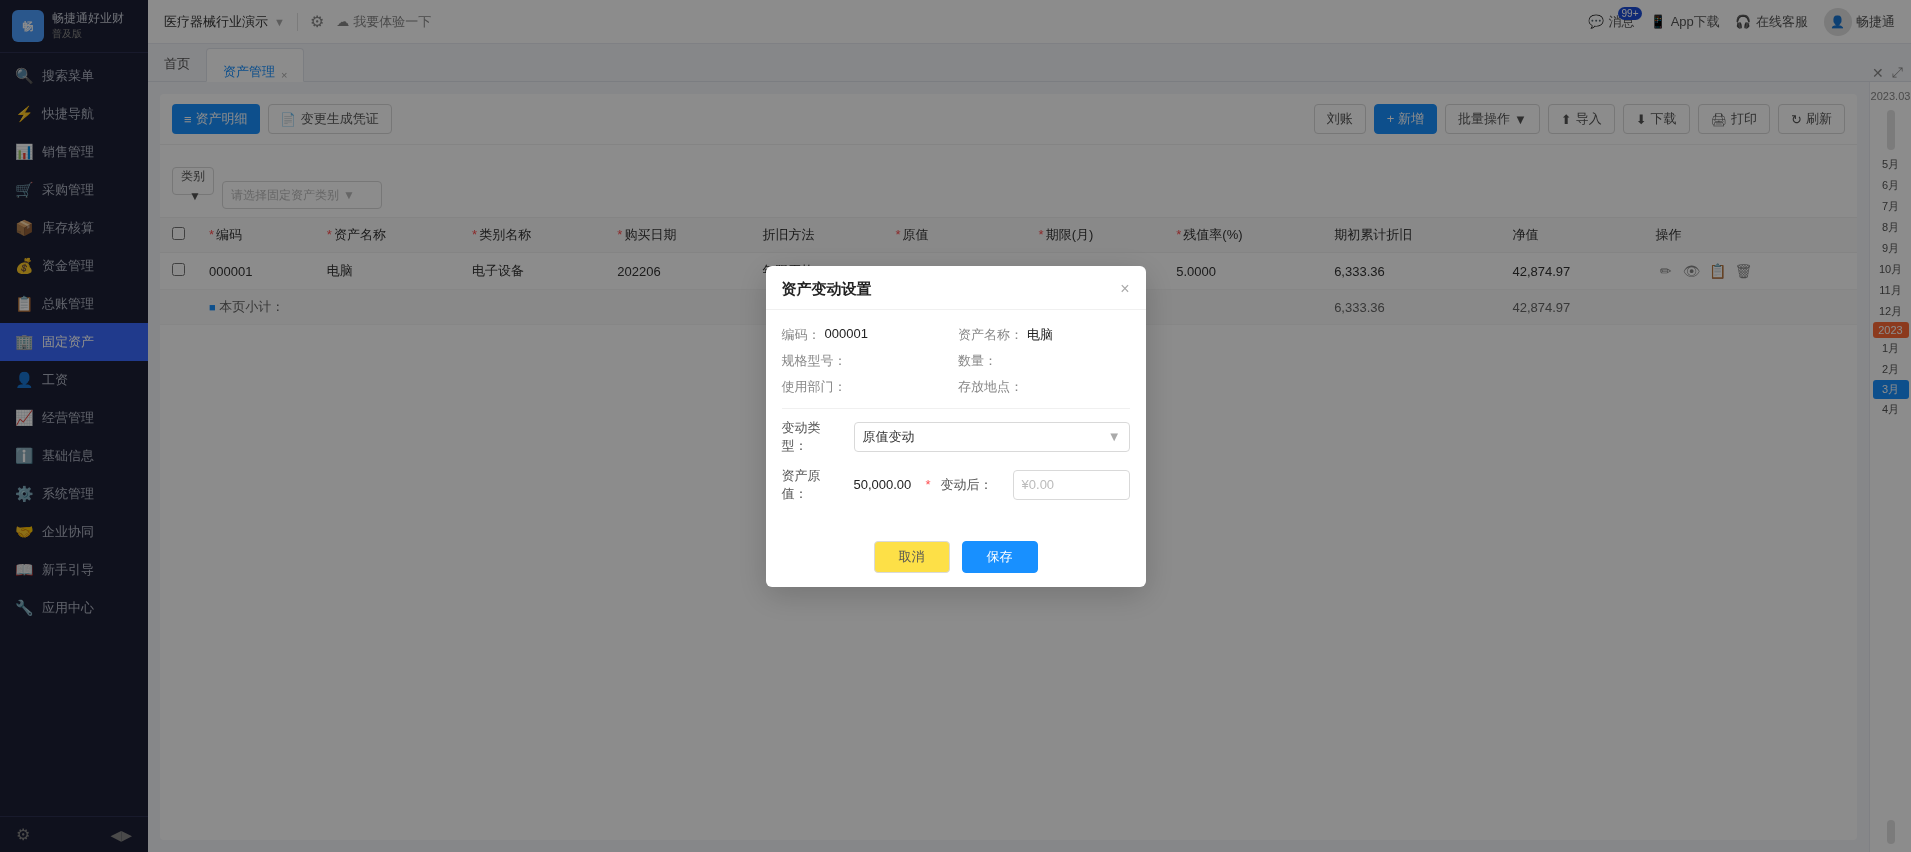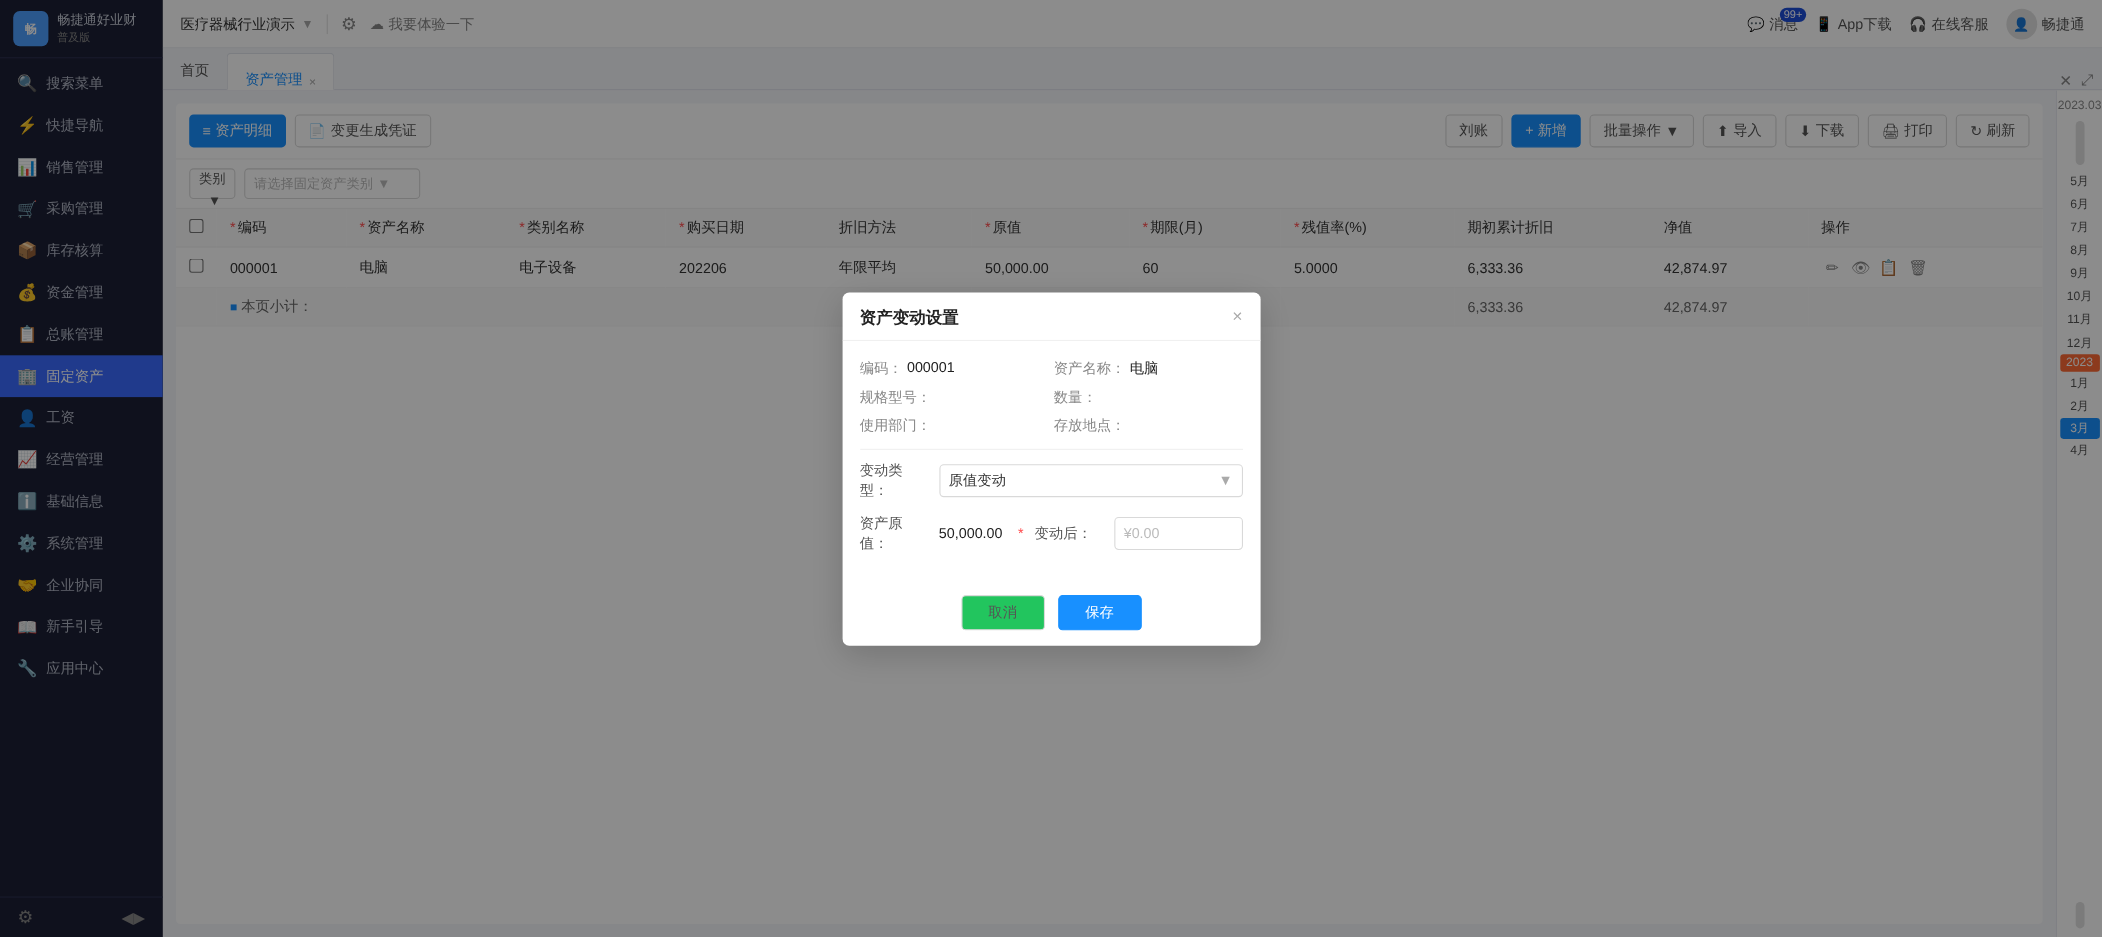--- a/index.html
+++ b/index.html
@@ -50,21 +50,21 @@
     .asset-page { background: #fff; border-radius: 4px; min-height: 100%; }
     .asset-toolbar { padding: 10px 12px; display: flex; align-items: center; gap: 8px; border-bottom: 1px solid #f0f0f0; }
     .toolbar-btn { height: 30px; padding: 0 12px; border-radius: 4px; border: 1px solid #d9d9d9; background: #fff; cursor: pointer; font-size: 13px; color: #555; display: flex; align-items: center; gap: 4px; }
     .toolbar-btn.primary { background: #1890ff; color: #fff; border-color: #1890ff; }
     .toolbar-btn.active-tab { background: #1890ff; color: #fff; border: none; border-radius: 4px; }
     .toolbar-btn.outline-tab { background: #fff; color: #555; border: 1px solid #d9d9d9; }
     .toolbar-spacer { flex: 1; }
     .toolbar-right { display: flex; align-items: center; gap: 8px; }
     .filter-row { padding: 8px 12px; display: flex; align-items: center; gap: 8px; border-bottom: 1px solid #f0f0f0; }
     .filter-select { height: 28px; padding: 0 8px; border: 1px solid #d9d9d9; border-radius: 4px; font-size: 12px; color: #555; background: #fff; cursor: pointer; display: flex; align-items: center; gap: 4px; flex-direction: column; }
-    .filter-input { height: 28px; padding: 0 8px; border: 1px solid #d9d9d9; border-radius: 4px; font-size: 12px; color: #999; background: #fff; min-width: 160px; display: flex; align-items: center; }
+    .filter-input { height: 28px; padding: 0 8px; border: 1px solid #d9d9d9; border-radius: 4px; font-size: 12px; color: #999; background: #fff; min-width: 160px; display: flex; align-items: center; margin-top: 28px; }
 
     
     .asset-table { width: 100%; border-collapse: collapse; font-size: 13px; }
     .asset-table th { background: #fafafa; padding: 8px 12px; text-align: left; color: #333; font-weight: normal; border-bottom: 1px solid #f0f0f0; white-space: nowrap; }
     .asset-table td { padding: 8px 12px; border-bottom: 1px solid #f5f5f5; color: #333; white-space: nowrap; }
     .asset-table .required { color: #ff4d4f; margin-right: 2px; }
     .subtotal-row td { background: #fafafa; color: #666; }
     .table-actions { display: flex; align-items: center; gap: 6px; }
     .action-icon { width: 20px; height: 20px; display: flex; align-items: center; justify-content: center; color: #888; cursor: pointer; font-size: 14px; }
     .table-footer { padding: 8px 12px; display: flex; align-items: center; gap: 8px; font-size: 13px; color: #555; border-top: 1px solid #f0f0f0; }
@@ -89,21 +89,21 @@
     .modal-info-label { color: #888; }
     .modal-info-value { color: #222; }
     .modal-divider { height: 1px; background: #f0f0f0; margin: 10px 0; }
     .modal-field-row { display: flex; align-items: center; gap: 8px; margin-bottom: 12px; }
     .modal-field-label { font-size: 13px; color: #555; width: 64px; flex-shrink: 0; }
     .modal-field-value { font-size: 13px; color: #222; width: 64px; }
     .modal-select { height: 30px; border: 1px solid #d9d9d9; border-radius: 4px; padding: 0 8px; font-size: 13px; color: #333; flex: 1; display: flex; align-items: center; justify-content: space-between; cursor: pointer; background: #fff; }
     .modal-input { height: 30px; border: 1px solid #d9d9d9; border-radius: 4px; padding: 0 8px; font-size: 13px; color: #bbb; flex: 1; display: flex; align-items: center; }
     .modal-required { color: #ff4d4f; margin-right: 2px; }
     .modal-footer { padding: 10px 16px 14px; display: flex; align-items: center; justify-content: center; gap: 12px; }
-    .modal-btn { height: 32px; padding: 0 24px; border-radius: 4px; border: 1px solid #d9d9d9; background: #22c55e; font-size: 13px; cursor: pointer; color: #555; }
+    .modal-btn { height: 32px; padding: 0 24px; border-radius: 4px; border: 1px solid #d9d9d9; background: #fde047; font-size: 13px; cursor: pointer; color: #555; }
     .modal-btn.primary { background: #1890ff; color: #fff; border-color: #1890ff; }
   </style>
 </head>
 <body>
 
 <div class="sidebar">
   <div class="sidebar-logo">
     <div class="sidebar-logo-icon">畅</div>
     <div>
       <div class="sidebar-logo-text">畅捷通好业财</div>

